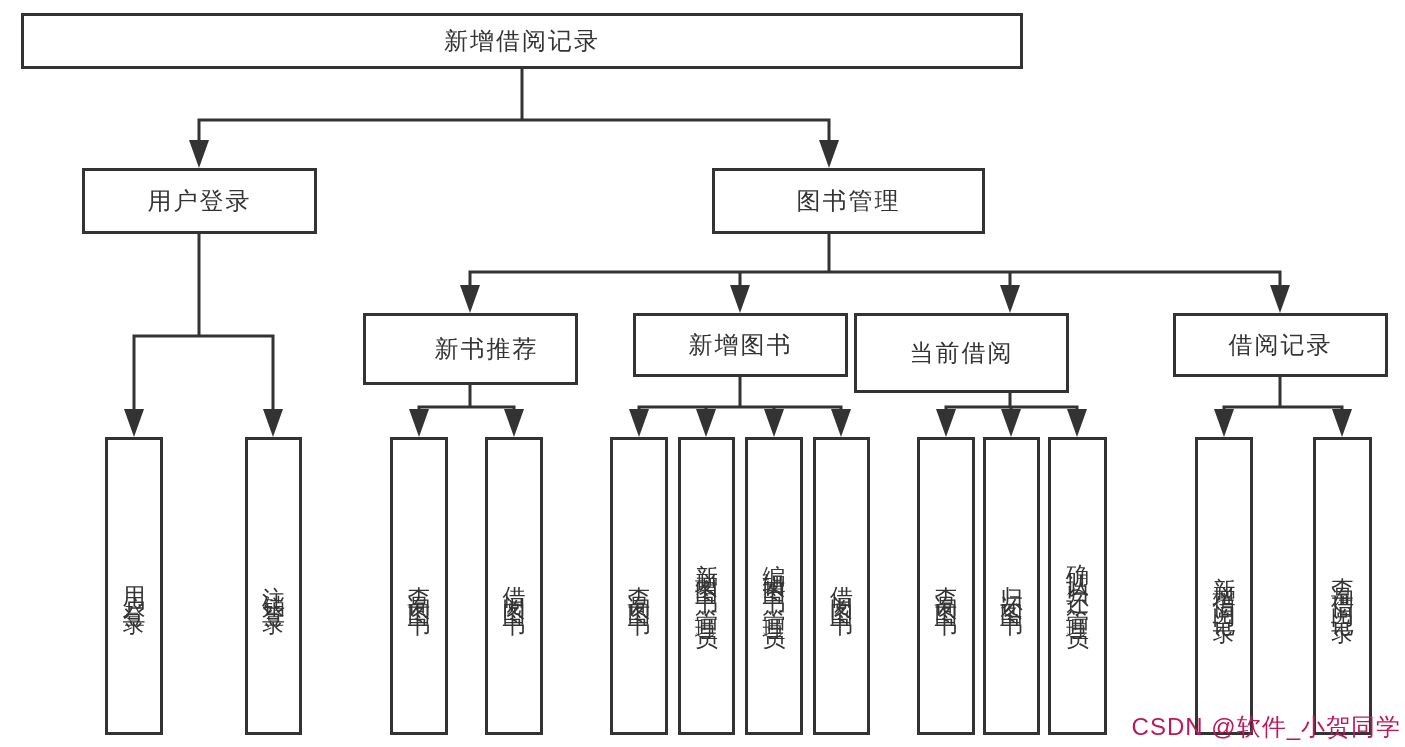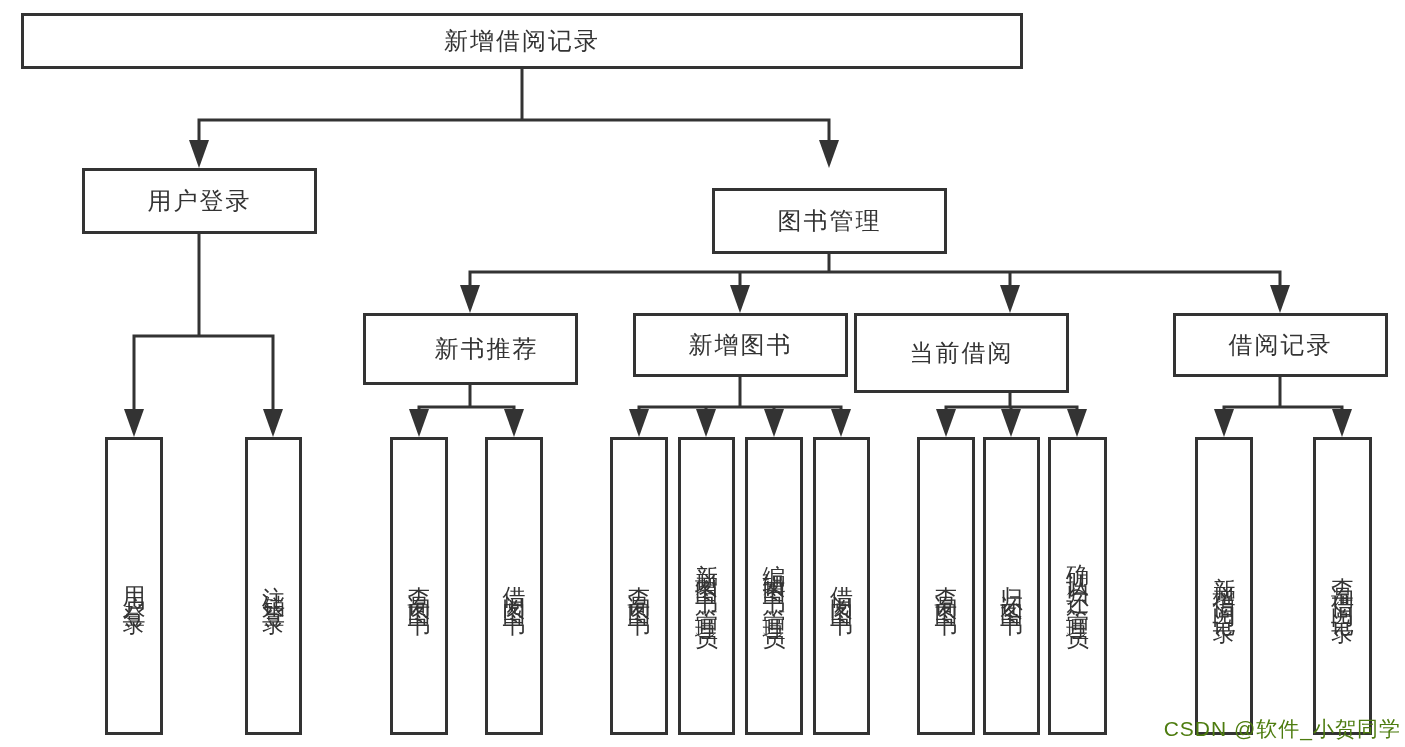--- a/index.html
+++ b/index.html
@@ -30,23 +30,23 @@
     text-orientation:mixed;
     font-size:23px;
     letter-spacing:9px;
     line-height:1;
     padding:6px 0;
   }
   .watermark{
     position:absolute;
     right:4px;
     bottom:4px;
-    font-size:21px;
+    font-size:24px;
     letter-spacing:1px;
-    color:#4d7c0f;
+    color:#be185d;
     font-family:"Liberation Sans",sans-serif;
     pointer-events:none;
   }
 </style>
 </head>
 <body>
 
 <div class="stage">
 
   <svg class="wires" viewBox="0 0 1405 747">
@@ -105,21 +105,21 @@
       <path class="wire" d="M1280,377 L1280,407"></path>
       <path class="wire" d="M1224,411 L1224,407 L1342,407 L1342,411"></path>
       <path class="head" d="M1214,409 L1234,409 L1224,437 Z"></path>
       <path class="head" d="M1332,409 L1352,409 L1342,437 Z"></path>
     </g>
   </svg>
 
   <div class="node h-node" style="left:21px;top:13px;width:1002px;height:56px;">新增借阅记录</div>
 
   <div class="node h-node" style="left:82px;top:168px;width:235px;height:66px;">用户登录</div>
-  <div class="node h-node" style="left:712px;top:168px;width:235px;height:66px;margin-top:20px;">图书管理</div>
+  <div class="node h-node" style="left:712px;top:168px;width:273px;height:66px;">图书管理</div>
 
   <div class="node h-node" style="left:363px;top:313px;width:215px;height:72px;padding-left:32px;">新书推荐</div>
   <div class="node h-node" style="left:633px;top:313px;width:215px;height:64px;">新增图书</div>
   <div class="node h-node" style="left:854px;top:313px;width:215px;height:80px;">当前借阅</div>
   <div class="node h-node" style="left:1173px;top:313px;width:215px;height:64px;">借阅记录</div>
 
   <div class="node v-node" style="left:105px;top:437px;width:58px;height:298px;">用户登录</div>
   <div class="node v-node" style="left:245px;top:437px;width:57px;height:298px;">注销登录</div>
 
   <div class="node v-node" style="left:390px;top:437px;width:58px;height:298px;">查询图书</div>

